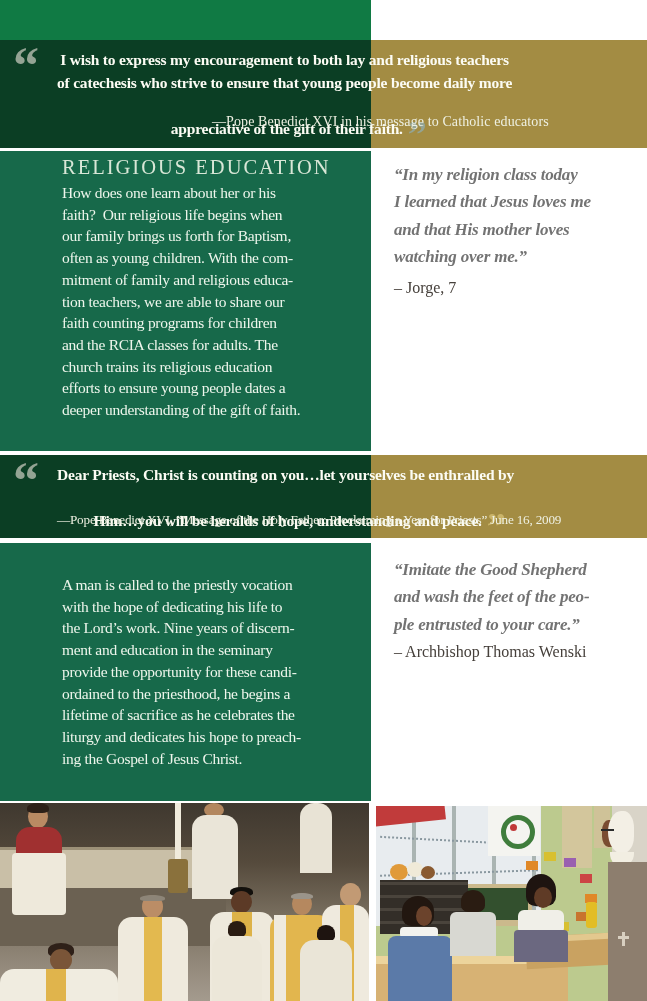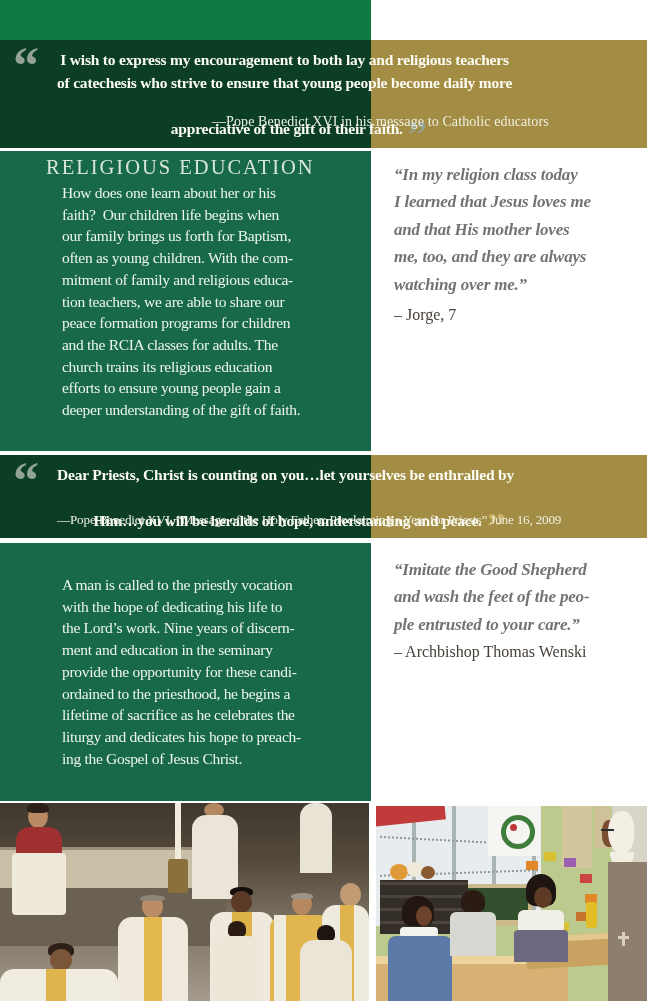--- a/index.html
+++ b/index.html
@@ -24,21 +24,21 @@
   .bq-lines .line{font-size:15.5px;font-weight:bold;color:#fcfcf4;line-height:23px;letter-spacing:-0.2px;}
   .close-mark{display:inline-block;position:relative;top:13px;font-size:38px;line-height:0;margin-left:5px;color:#94a494;font-weight:bold;letter-spacing:1px;}
   .banner2 .close-mark{color:#cab469;}
   .b1-attr{left:212px;top:74px;font-size:14px;color:#eef0e2;letter-spacing:0.1px;}
   .b2-attr{left:57px;top:57px;font-size:13.2px;color:#eef0e2;letter-spacing:-0.2px;white-space:pre;}
 
   
   .panel{left:0;width:371px;background:#17694a;}
   .panelA{top:151px;height:300px;}
   .panelB{top:543px;height:258px;}
-  .panel-heading{left:46px;top:5px;font-size:20.5px;letter-spacing:2px;color:#d9e7d7;font-weight:400;white-space:pre;}
+  .panel-heading{left:62px;top:5px;font-size:20.5px;letter-spacing:2px;color:#d9e7d7;font-weight:400;white-space:pre;}
   .panel-body{left:62px;top:31px;}
   .panel-body .line{font-size:15.5px;line-height:21.7px;color:#eef6ec;letter-spacing:-0.3px;}
 
   
   .pullquote{left:394px;width:250px;}
   .pqA{top:161px;}
   .pqB{top:556px;}
   .pq-lines .line{font-size:17px;font-weight:bold;font-style:italic;color:#737373;line-height:27.4px;letter-spacing:-0.2px;}
   .pq-attr{font-size:16px;color:#46403b;margin-top:8px;}
   .pqB .pq-attr{margin-top:5px;}
@@ -76,38 +76,37 @@
         <span>appreciative of the gift of their faith.</span><span class="close-mark">”</span>
       </div>
     </div>
     <div class="abs b1-attr">—Pope Benedict XVI in his message to Catholic educators</div>
   </div>
 
   <div class="abs panel panelA">
     <div class="abs panel-heading">RELIGIOUS EDUCATION</div>
     <div class="abs panel-body">
         <div class="line">How does one learn about her or his</div>
-        <div class="line">faith?  Our children life begins when</div>
+        <div class="line">faith?  Our religious life begins when</div>
         <div class="line">our family brings us forth for Baptism,</div>
         <div class="line">often as young children. With the com-</div>
         <div class="line">mitment of family and religious educa-</div>
         <div class="line">tion teachers, we are able to share our</div>
-        <div class="line">peace formation programs for children</div>
+        <div class="line">faith counting programs for children</div>
         <div class="line">and the RCIA classes for adults. The</div>
         <div class="line">church trains its religious education</div>
-        <div class="line">efforts to ensure young people gain a</div>
+        <div class="line">efforts to ensure young people dates a</div>
         <div class="line">deeper understanding of the gift of faith.</div>
       </div>
   </div>
   <div class="abs pullquote pqA">
     <div class="pq-lines">
         <div class="line">“In my religion class today</div>
         <div class="line">I learned that Jesus loves me</div>
         <div class="line">and that His mother loves</div>
-        <div class="line">me, too, and they are always</div>
         <div class="line">watching over me.”</div>
       </div>
     <div class="pq-attr">– Jorge, 7</div>
   </div>
 
   <div class="abs banner banner2">
     <div class="abs bg-left"></div>
     <div class="abs bg-right"></div>
     <div class="abs open-mark">“</div>
     <div class="abs bq-lines">

